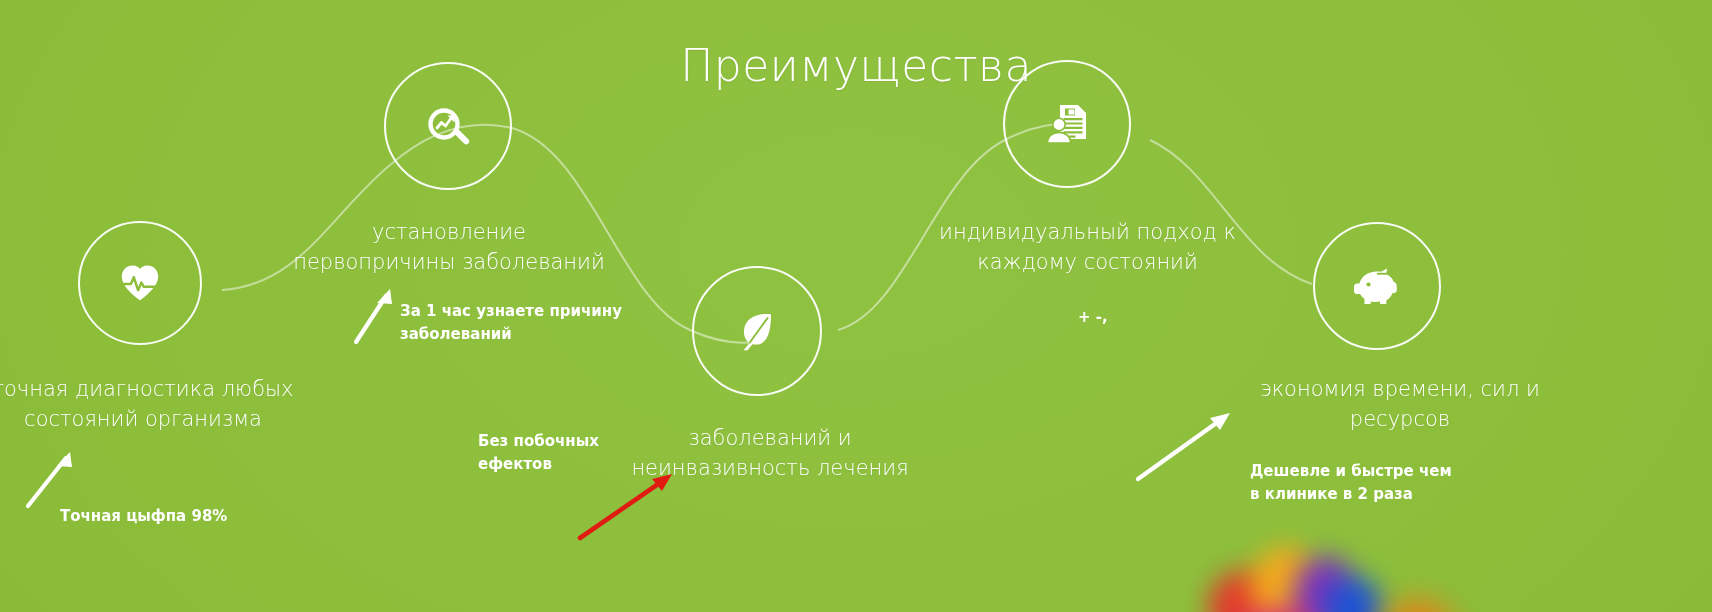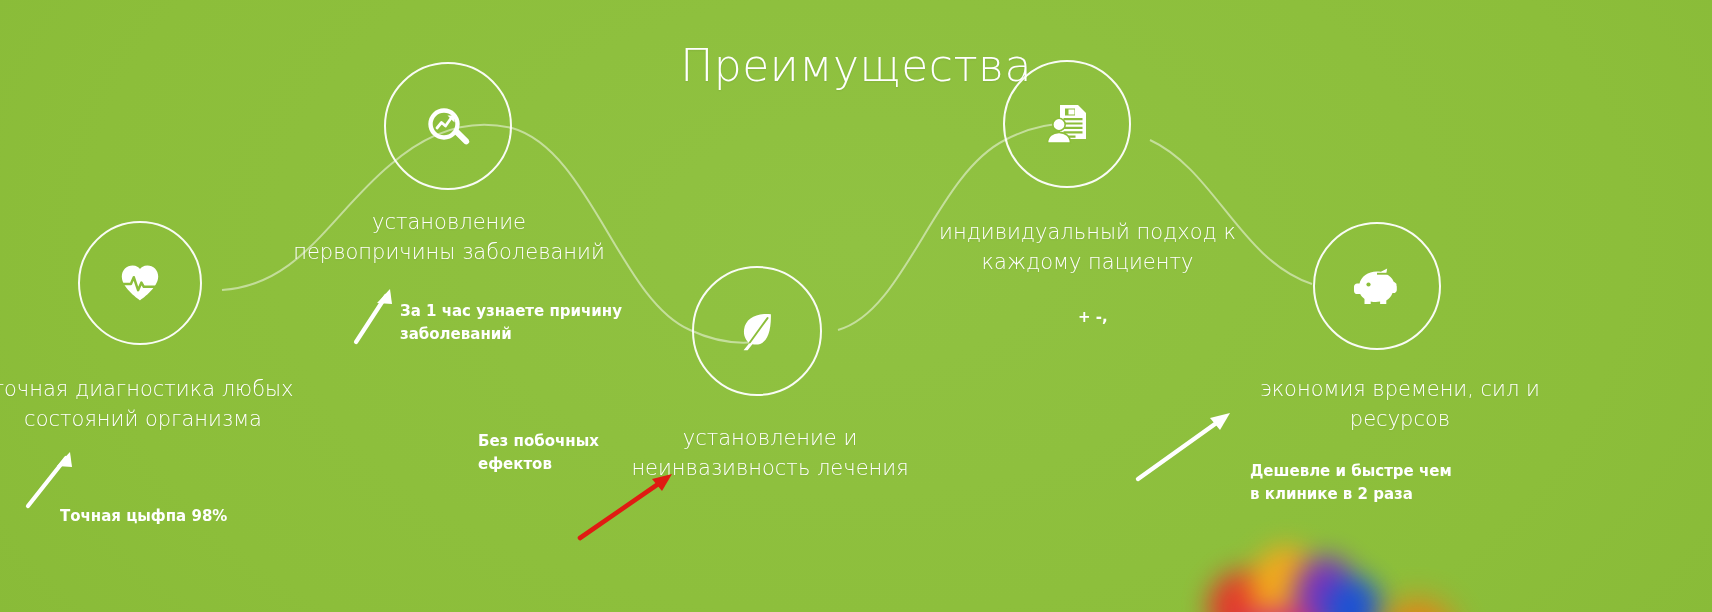--- a/index.html
+++ b/index.html
@@ -135,41 +135,41 @@
   <div class="circle" style="left:384px; top:62px; width:128px; height:128px;">
     <span>
       <svg width="48" height="48" viewBox="0 0 48 48">
         <path fill="none" stroke="#ffffff" stroke-width="4.4" d="M20 8.5a13.5 13.5 0 1 0 0 27 13.5 13.5 0 0 0 0-27z"></path>
         <path fill="#ffffff" d="M29.8 31.2l4.2-4.2 10.6 10.6a3 3 0 0 1-4.2 4.2z"></path>
         <path fill="none" stroke="#ffffff" stroke-width="2.8" stroke-linecap="round" stroke-linejoin="round" d="M13 26l4.5-5.5 4 3.5 6-8.5"></path>
         <path fill="#ffffff" d="M23.5 13.5h7v7l-2.3-2.3-2.4-2.4z"></path>
       </svg>
     </span>
   </div>
-  <div class="caption" style="left:290px; top:208px; width:318px;">
+  <div class="caption" style="left:290px; top:218px; width:318px;">
     <div>установление</div>
     <div>первопричины заболеваний</div>
   </div>
   <svg class="arrow" style="left:348px; top:284px; width:52px; height:62px;" viewBox="0 0 52 62">
     <path d="M8 58 L38 12" stroke="#ffffff" stroke-width="4.2" stroke-linecap="round" fill="none"></path>
     <path d="M42 5 L29 19 L44 20 Z" fill="#ffffff"></path>
   </svg>
   <div class="note" style="left:400px; top:300px; width:250px;">За 1 час узнаете причину
 заболеваний</div>
 
   <div class="circle" style="left:692px; top:266px; width:130px; height:130px;">
     <span>
       <svg width="46" height="46" viewBox="0 0 48 48">
         <path fill="#ffffff" d="M38.5 6.5C24 5 12 10.5 10.5 22.5c-.8 6.6 2 11.5 5.6 14.1L10 44h4.2l5-6.2c10.4 2.3 19.8-4.6 19.3-31.3z"></path>
         <path fill="none" stroke="#8cbe3a" stroke-width="2" stroke-linecap="round" d="M35 10.5L16.5 36"></path>
       </svg>
     </span>
   </div>
   <div class="caption" style="left:620px; top:424px; width:300px;">
-    <div>установление и</div>
+    <div>заболеваний и</div>
     <div>неинвазивность лечения</div>
   </div>
   <svg class="arrow" style="left:572px; top:466px; width:108px; height:78px;" viewBox="0 0 108 78">
     <path d="M8 72 L92 14" stroke="#e01b12" stroke-width="4.6" stroke-linecap="round" fill="none"></path>
     <path d="M100 8 L80 13 L90 25 Z" fill="#e01b12"></path>
   </svg>
   <div class="note" style="left:472px; top:430px; width:200px;margin-left:6px;">Без побочных ефектов</div>
 
   <div class="circle" style="left:1003px; top:60px; width:128px; height:128px;">
     <span>
@@ -178,21 +178,21 @@
         <path fill="#8cbe3a" d="M20.5 18h19v2.2h-19zm0 4.4h19v2.2h-19zm0 4.4h19v2.2h-19zm0 4.4h19v2.2h-19zm0 4.4h12v2.2h-12z"></path>
         <path fill="#8cbe3a" d="M22 8.5h10v7H22z"></path>
         <path fill="#ffffff" d="M25.5 9.5h6v5h-6z"></path>
         <circle cx="16" cy="24.5" r="6.2" fill="#ffffff" stroke="#8cbe3a" stroke-width="1.6"></circle>
         <path fill="#ffffff" stroke="#8cbe3a" stroke-width="1.6" d="M4.5 43c0-6.6 5.2-10.6 11.5-10.6S27.5 36.4 27.5 43z"></path>
       </svg>
     </span>
   </div>
   <div class="caption" style="left:925px; top:218px; width:325px;">
     <div>индивидуальный подход к</div>
-    <div>каждому пациенту</div>
+    <div>каждому состояний</div>
   </div>
   <div class="note" style="left:1078px; top:306px; width:120px;">+ -,</div>
 
   <div class="circle" style="left:1313px; top:222px; width:128px; height:128px;">
     <span>
       <svg width="48" height="48" viewBox="0 0 48 48">
         <path fill="#ffffff" d="M44 22.5c-.8-1.3-2-2.2-3.3-2.8-1.3-3.4-4-6.2-7.5-7.8l1-5.4-6.3 3.3c-1.3-.3-2.7-.4-4.1-.4-8.8 0-16 5.3-17.3 12.2H4.2C2.4 21.6 1 23 1 24.8v4.1c0 1.8 1.4 3.2 3.2 3.2h3c1 1.9 2.5 3.6 4.3 4.9V42h6.2v-2.6c1.6.4 3.3.6 5 .6 1.5 0 3-.2 4.4-.5V42h6.2v-3.4c3-1.8 5.2-4.5 6.2-7.6h.9c1.8 0 3.4-1.1 3.4-3.1v-3.2c0-.8-.3-1.6-.8-2.2z"></path>
         <circle cx="15.5" cy="22.5" r="2.1" fill="#8cbe3a"></circle>
         <path fill="#8cbe3a" d="M24 10.8h10.5v1.9H24z"></path>
       </svg>

